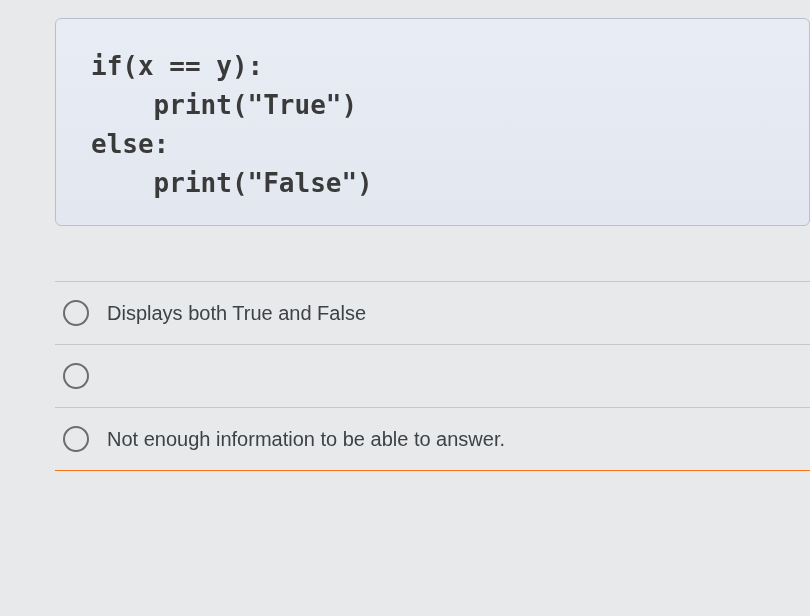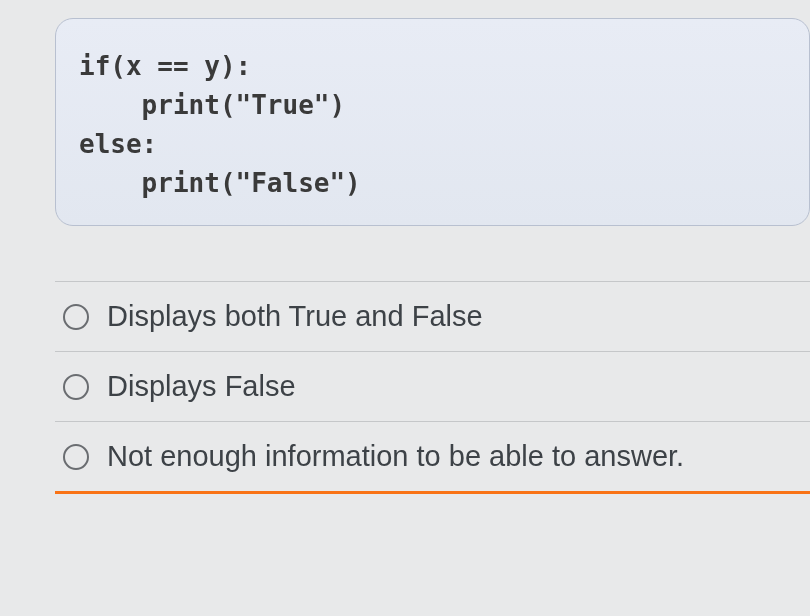--- a/index.html
+++ b/index.html
@@ -7,51 +7,51 @@
   width: 810px; height: 616px;
   background: #e8e9ea;
   font-family: -apple-system, BlinkMacSystemFont, "Segoe UI", Arial, sans-serif;
   padding: 0;
   overflow: hidden;
 }
 .code-block {
   margin: 18px 0 0 55px;
   background: linear-gradient(180deg, #e8ecf5 0%, #e2e7f0 100%);
   border: 1px solid #b8c0d0;
-  border-radius: 18px;
-  padding: 28px 20px 22px 23px;
+  border-radius: 6px;
+  padding: 28px 20px 22px 35px;
   font-family: "Courier New", Courier, monospace;
   font-size: 26px;
   line-height: 1.5;
   color: #3a3a3a;
   font-weight: 600;
 }
 .code-block pre { white-space: pre; }
 .options-wrap {
   margin: 55px 0 0 55px;
 }
 .option-row {
   display: flex;
   align-items: center;
   padding: 18px 8px;
   border-top: 1px solid #c5c7c9;
   gap: 18px;
 }
 .option-row:last-child {
-  border-bottom: 3px solid #f97316;
+  border-bottom: 1px solid #f97316;
 }
 .radio-circle {
   width: 26px; height: 26px;
   border: 2px solid #6a6d71;
   border-radius: 50%;
   flex-shrink: 0;
   background: transparent;
 }
 .option-label {
-  font-size: 29px;
+  font-size: 20px;
   color: #3d4247;
   font-weight: 500;
 }
 </style>
 </head>
 <body>
 
 <div class="code-block">
   <pre>if(x == y):
     print("True")
@@ -59,19 +59,18 @@
     print("False")</pre>
 </div>
 
 <div class="options-wrap">
   <div class="option-row">
     <span class="radio-circle"></span>
     <span class="option-label">Displays both True and False</span>
   </div>
   <div class="option-row">
     <span class="radio-circle"></span>
-    <span class="option-label">Displays False</span>
   </div>
   <div class="option-row">
     <span class="radio-circle"></span>
     <span class="option-label">Not enough information to be able to answer.</span>
   </div>
 </div>
 
 </body></html>

